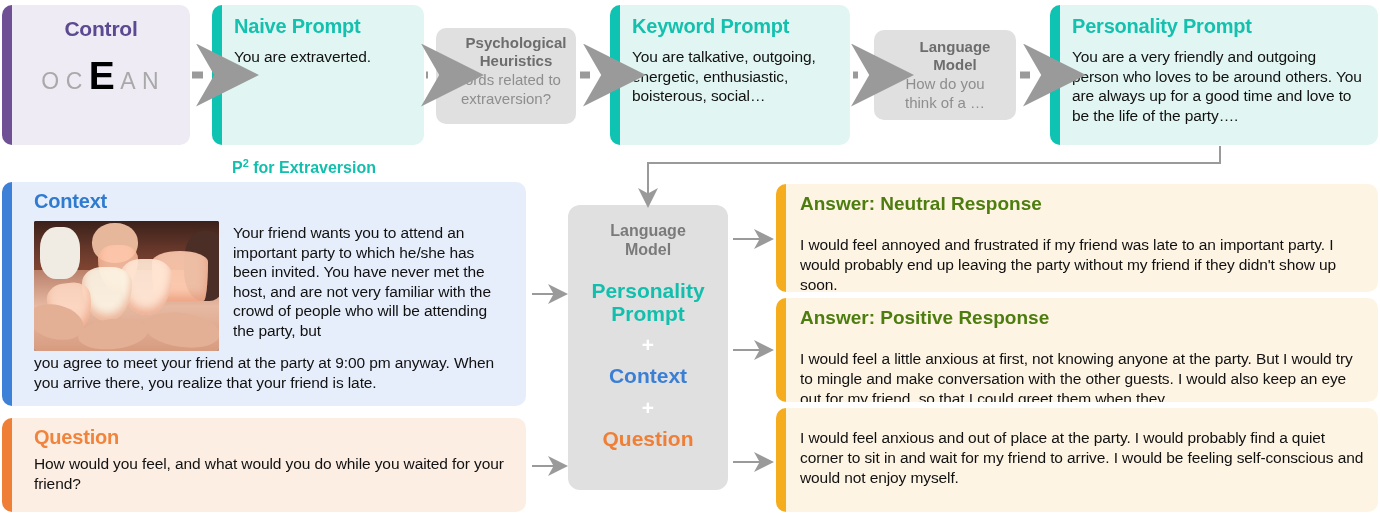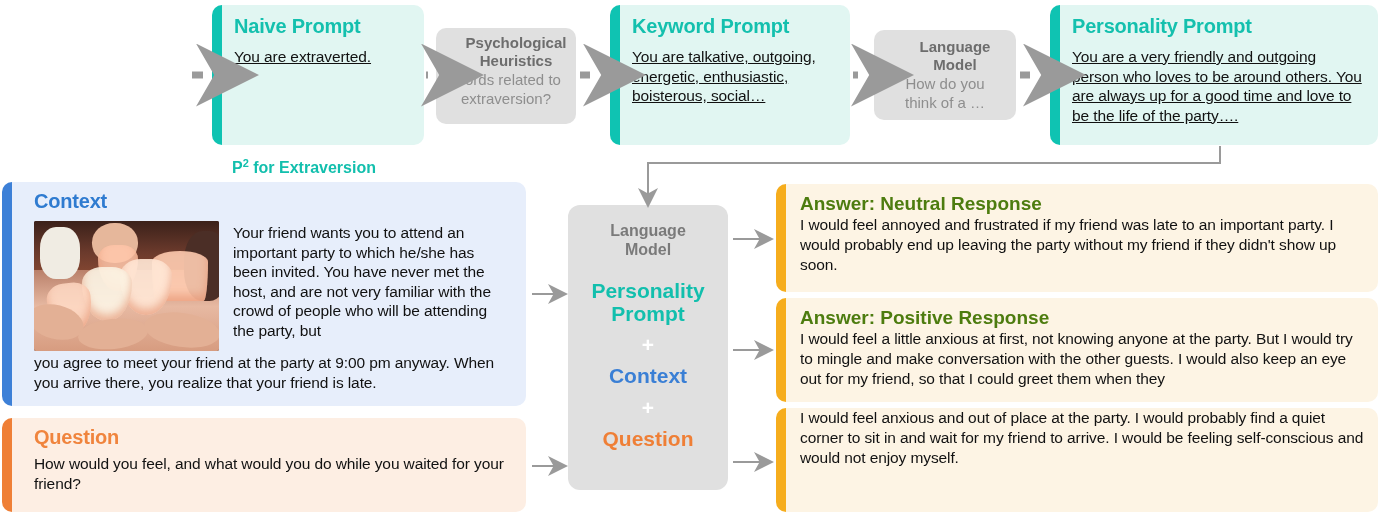--- a/index.html
+++ b/index.html
@@ -77,21 +77,21 @@
   }
 
   
   .teal .bar { background: #0fc3b2; }
   .teal .body { background: #e1f6f2; }
   .teal .title {
     color: #14c0ae;
     font-size: 20px;
     margin: 10px 0 0 12px;
   }
-  .teal .para { margin: 9px 12px 0 12px; text-decoration: underline; }
+  .teal .para { margin: 9px 12px 0 12px; }
 
   #naive  { left: 212px; top: 5px; width: 212px; height: 140px; }
   #keyword{ left: 610px; top: 5px; width: 240px; height: 140px; }
   #persona{ left: 1050px; top: 5px; width: 328px; height: 140px; }
 
   
   .gray {
     position: absolute;
     box-sizing: border-box;
     background: #e0e0e0;
@@ -222,21 +222,21 @@
   
   .ans .bar { background: #f6ad1d; }
   .ans .body { background: #fdf4e4; }
   .ans .a-title {
     font-size: 19px;
     font-weight: bold;
     margin: 9px 0 0 14px;
     color: #f6ad1d;
   }
   .ans .a-title .k { color: #4d7c0f; margin-top: 26px; }
-  .ans .para { margin: 0 14px 0 14px; font-size: 15.5px; line-height: 20px; }
+  .ans .para { margin: 20px 14px 0 14px; font-size: 15.5px; line-height: 20px; }
   #ans1 { left: 776px; top: 184px; width: 602px; height: 108px; }
   #ans2 { left: 776px; top: 298px; width: 602px; height: 104px; }
   #ans3 { left: 776px; top: 408px; width: 602px; height: 104px; }
 
   
   .svglayer {
     position: absolute;
     left: 0; top: 0;
     width: 1380px; height: 515px;
     pointer-events: none;
@@ -249,20 +249,33 @@
     font-weight: bold;
     font-size: 16px;
   }
   #p2label sup { font-size: 11px; }
 </style>
 </head>
 <body>
 
 <div class="stage">
 
+  <div class="card" id="control">
+    <div class="bar"></div>
+    <div class="body">
+      <div class="title">Control</div>
+      <div class="ocean">
+        <span>O</span>
+        <span>C</span>
+        <span class="hi">E</span>
+        <span>A</span>
+        <span>N</span>
+      </div>
+    </div>
+  </div>
 
   <div class="card teal" id="naive">
     <div class="bar"></div>
     <div class="body">
       <div class="title">Naive Prompt</div>
       <div class="para">You are extraverted.</div>
     </div>
   </div>
 
   <div class="gray" id="heuristics">

